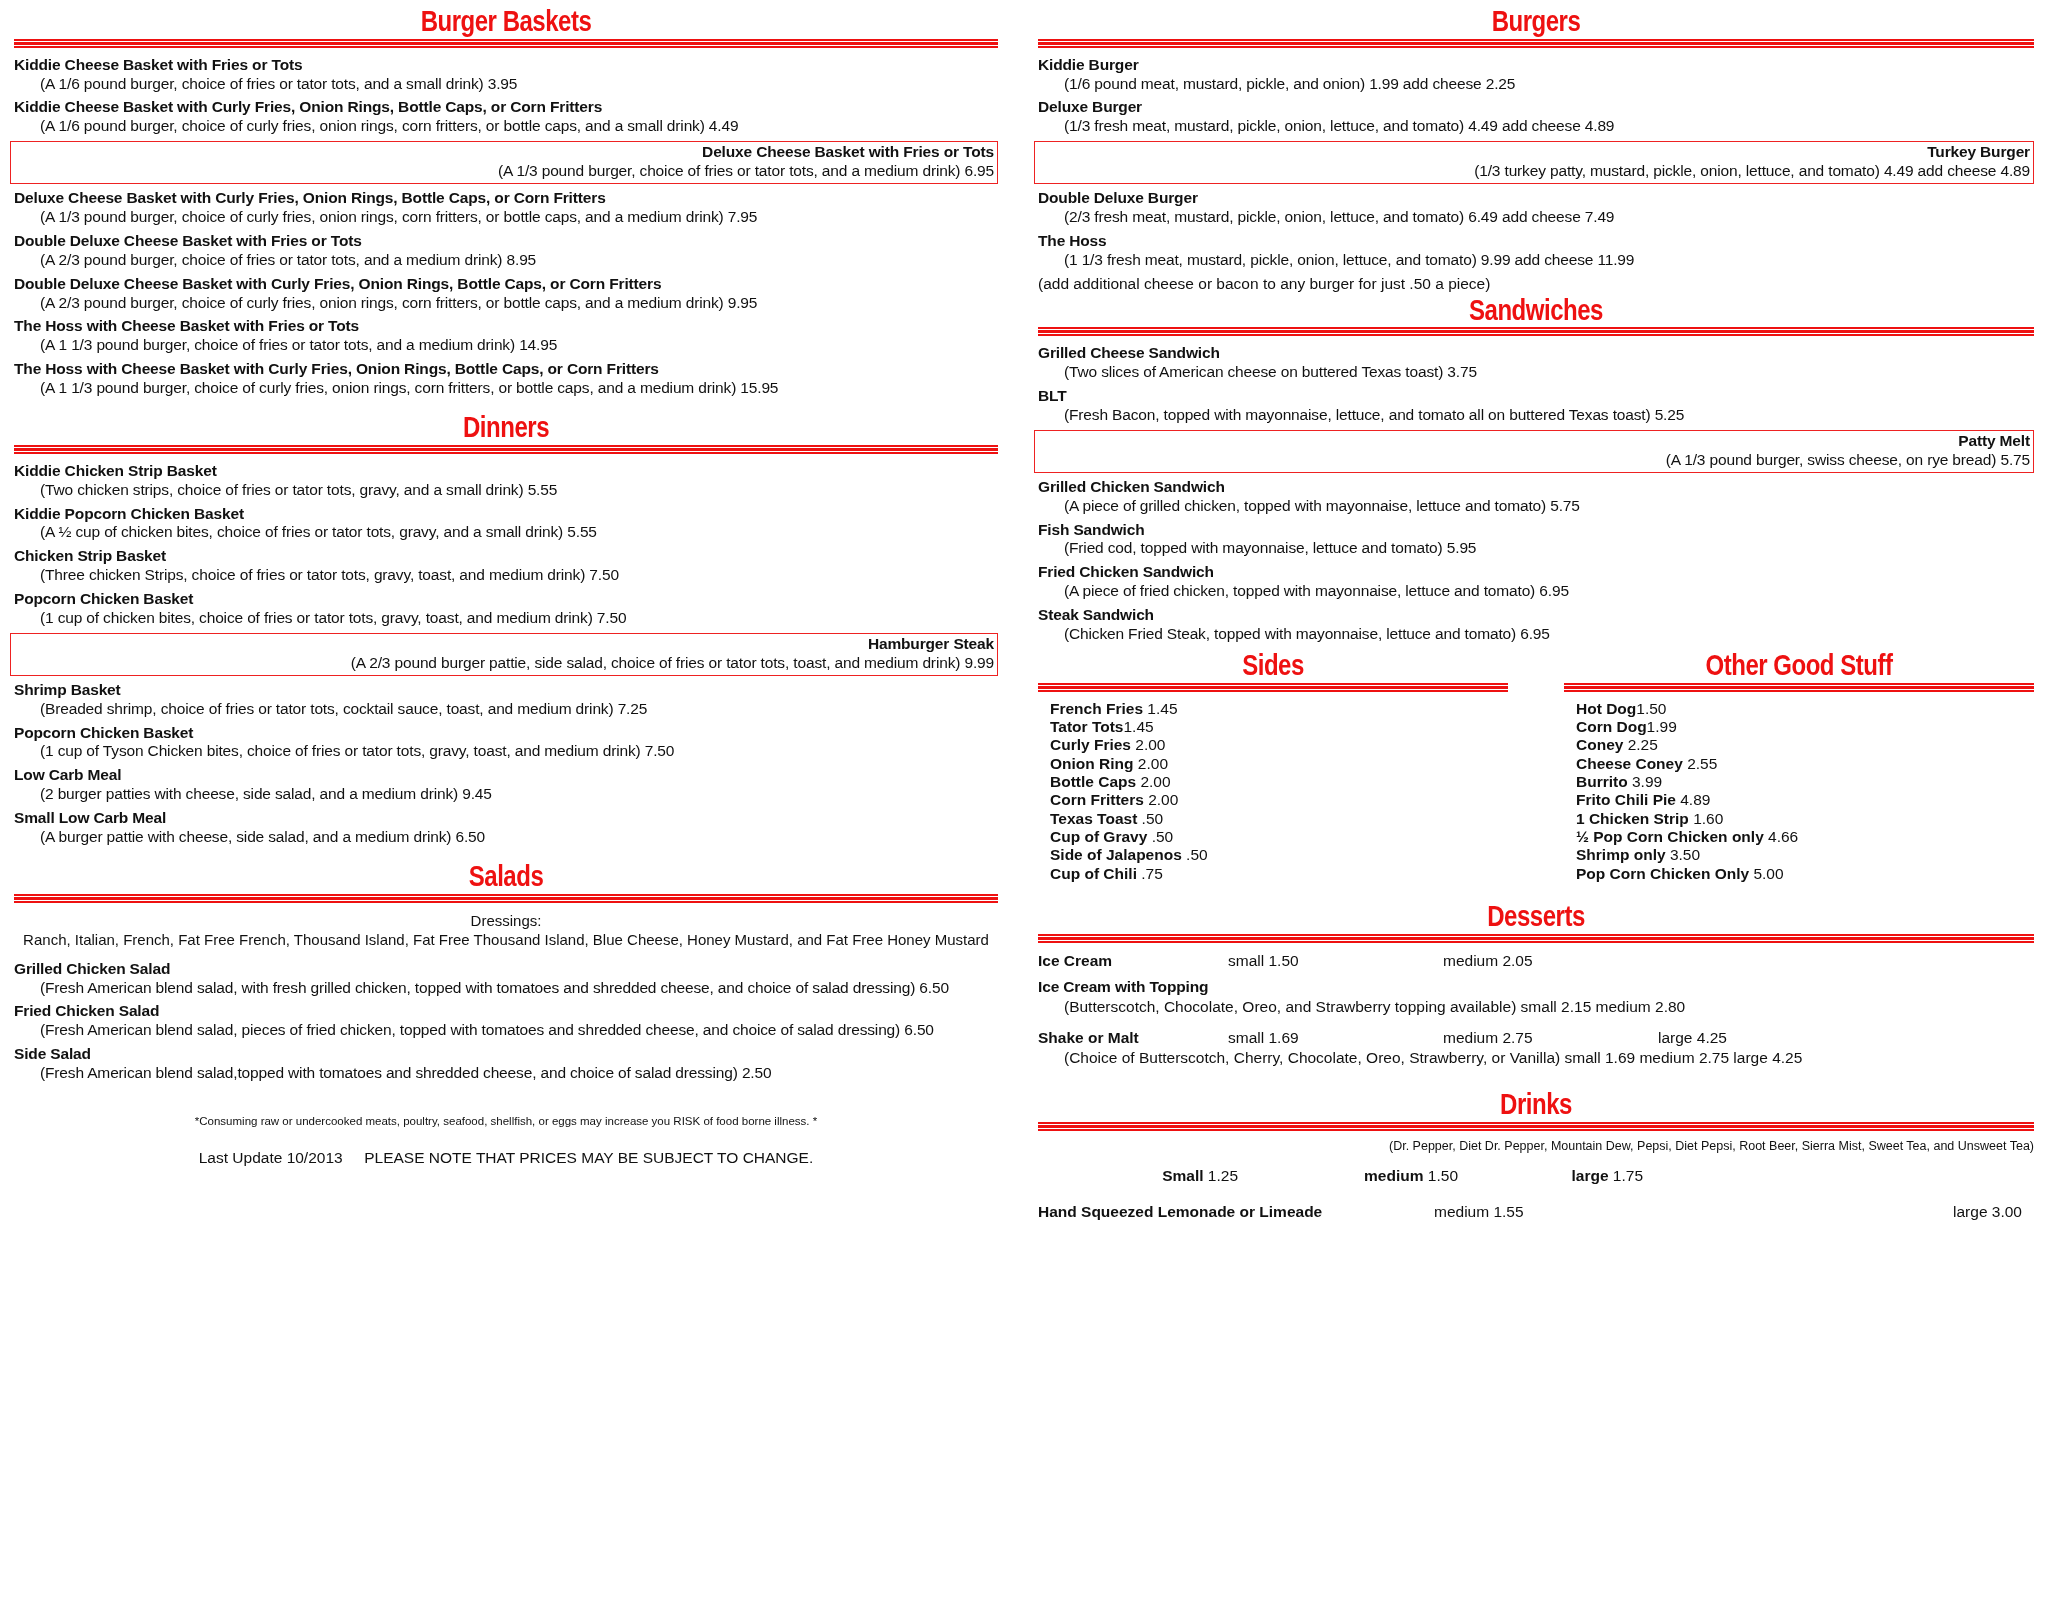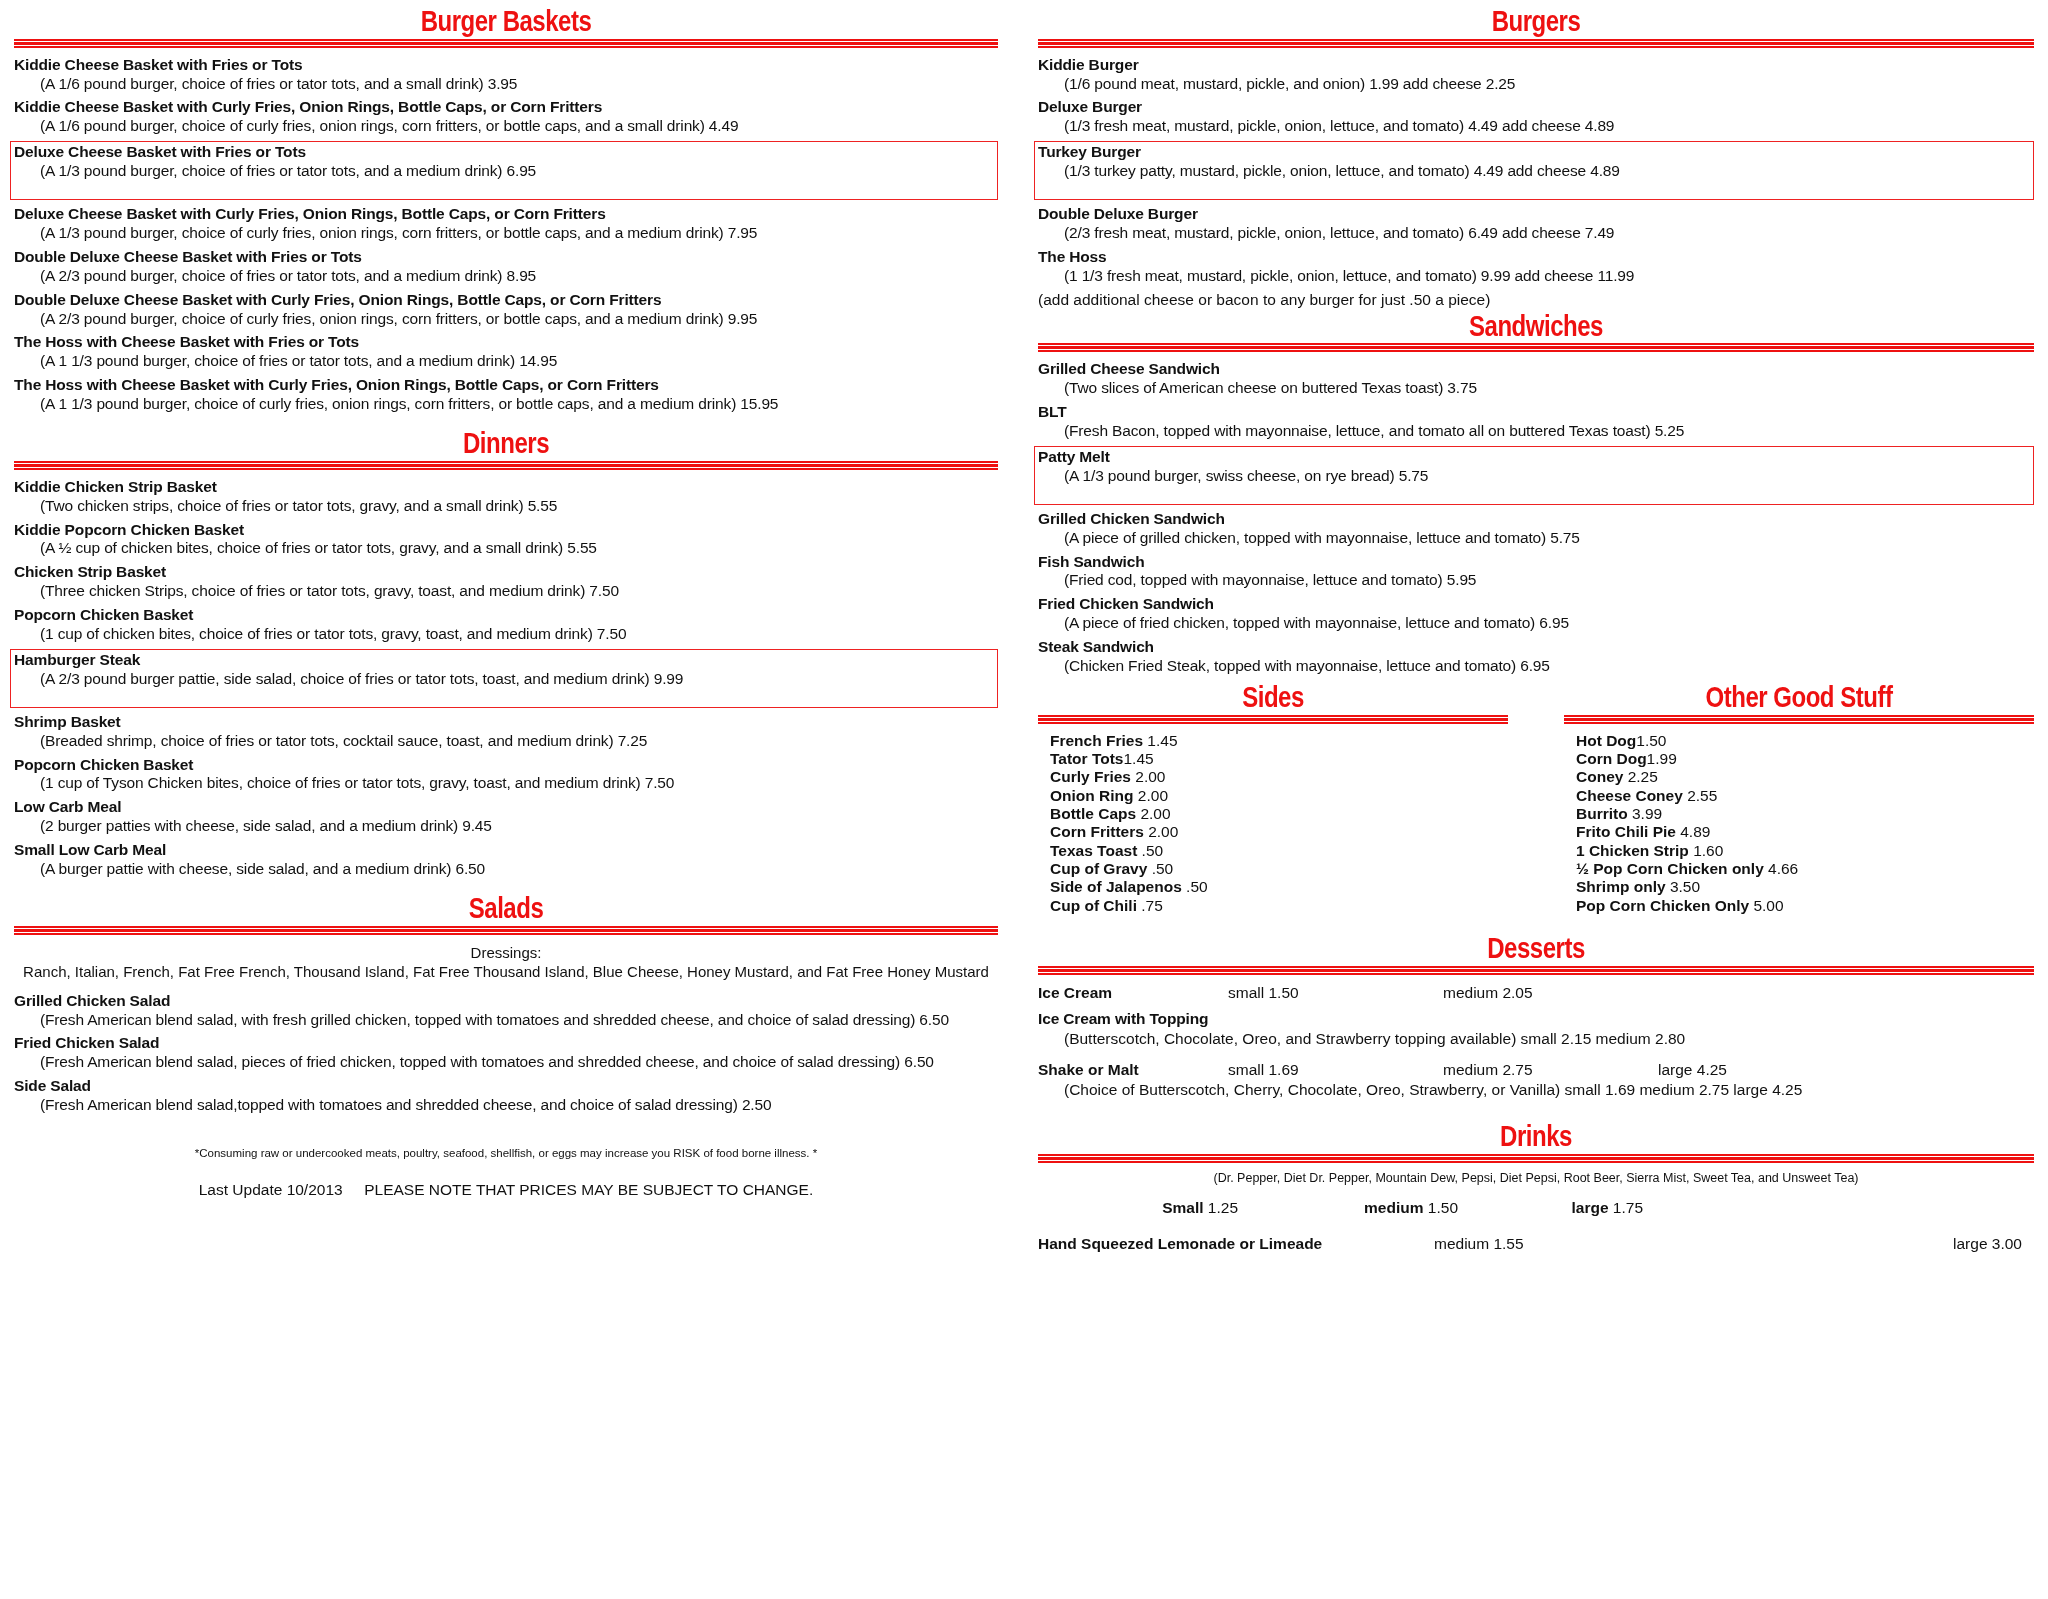--- a/index.html
+++ b/index.html
@@ -55,22 +55,23 @@
     letter-spacing: -0.15px;
   }
   .item-desc {
     font-size: 15.5px;
     line-height: 1.22;
     padding-left: 26px;
     letter-spacing: -0.15px;
   }
   .item.boxed {
     border: 1.4px solid #ee2222;
-    padding: 1px 3px 18px 3px;
+    padding: 1px 3px 2px 3px;
     margin-left: -4px;
+    text-align: right;
   }
 
   .note-center {
     text-align: left;
     font-weight: normal;
     font-size: 15.5px;
     margin: 4px 0 2px 0;
   }
 
   .dressings {
@@ -91,21 +92,21 @@
 
   
   .d-row { display: flex; align-items: baseline; font-size: 15.5px; line-height: 1.25; }
   .d-name { font-weight: bold; width: 190px; flex: none; }
   .d-cell { width: 215px; flex: none; }
   .d-cell.w3 { width: 300px; }
   .d-sub { font-size: 15.5px; padding-left: 26px; line-height: 1.25; }
   .gap { height: 12px; }
 
   
-  .drinks-list { text-align: center; font-size: 12.5px; margin: 4px 0 14px 0; }
+  .drinks-list { text-align: right; font-size: 12.5px; margin: 4px 0 14px 0; }
   .drinks-sizes { display: flex; font-size: 15.5px; margin-bottom: 18px; }
   .drinks-sizes .s { width: 200px; text-align: right; }
   .drinks-sizes .m { width: 220px; text-align: right; }
   .drinks-sizes .l { width: 185px; text-align: right; }
   .lemonade { display: flex; font-size: 15.5px; align-items: baseline; }
   .lemonade .ln { font-weight: bold; width: 360px; flex: none; }
   .lemonade .lm { width: 340px; flex: none; margin-left: 36px; }
   .lemonade .ll { flex: 1; text-align: right; padding-right: 12px; }
 
   

